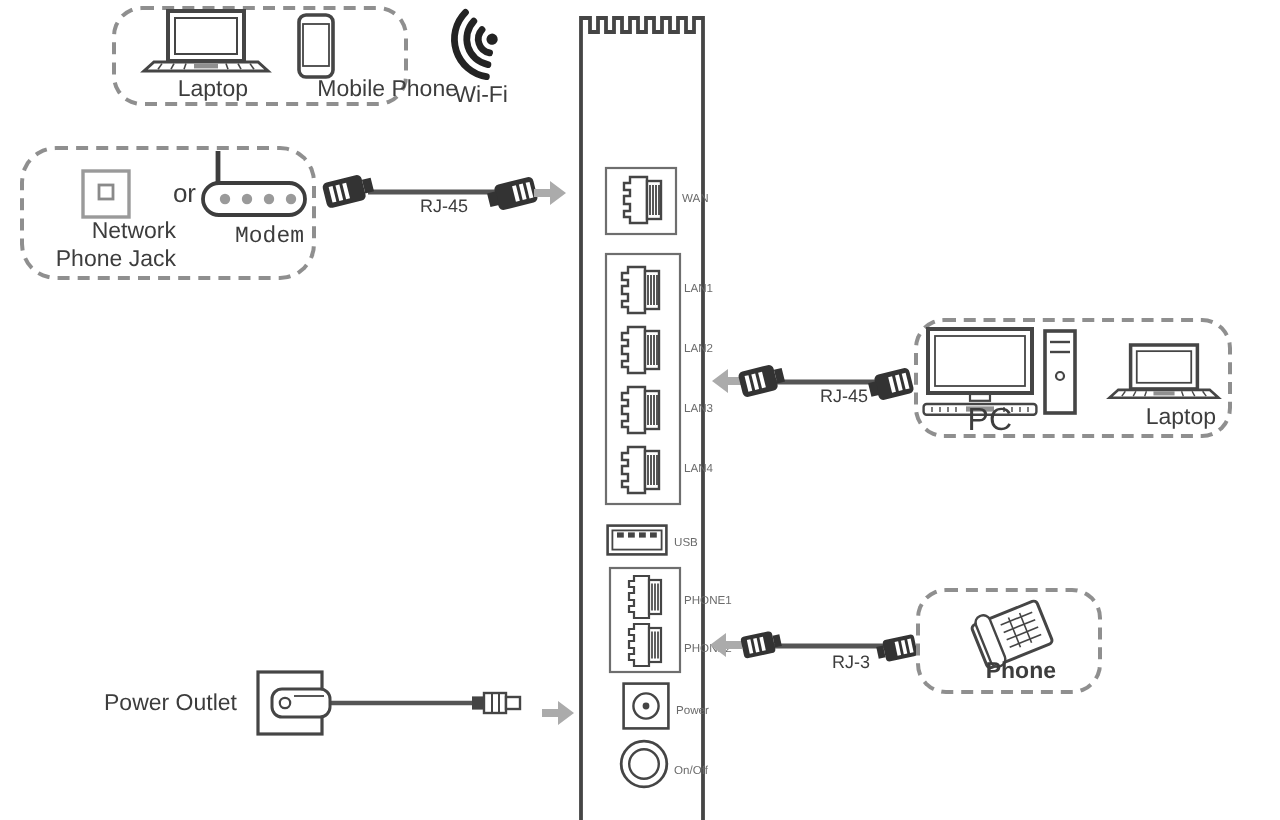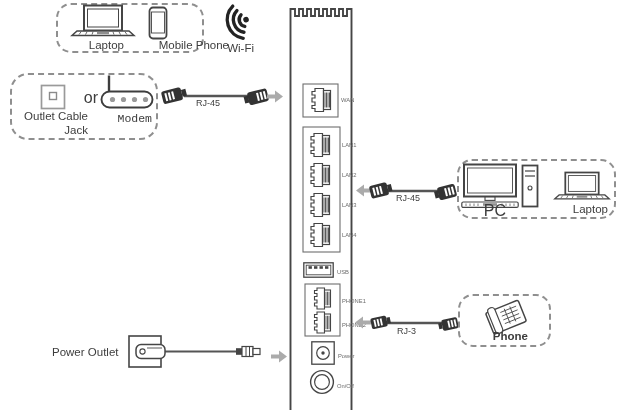--- a/index.html
+++ b/index.html
@@ -4,21 +4,21 @@
 <style>
   html,body{margin:0;padding:0;background:#fff;}
   .stage{
     position:relative;width:640px;height:410px;background:#fff;overflow:hidden;
     font-family:"Liberation Sans","DejaVu Sans",sans-serif;color:#3d3d3d;
   }
   .abs{position:absolute;}
   .dashed-box{position:absolute;border:2px dashed #8f8f8f;border-radius:15px;box-sizing:border-box;}
   .lbl{position:absolute;font-size:11.5px;line-height:1.18;color:#3d3d3d;text-align:right;white-space:nowrap;}
   .lbl.wrap{white-space:normal;}
-  .cable-lbl{position:absolute;font-size:9px;color:#3d3d3d;text-align:left;white-space:nowrap;}
+  .cable-lbl{position:absolute;font-size:9px;color:#3d3d3d;text-align:right;white-space:nowrap;}
   .port-lbl{position:absolute;font-size:10px;color:#6b6b6b;transform:scale(0.58);transform-origin:left center;white-space:nowrap;}
   svg{display:block;}
 </style>
 </head>
 <body>
 
 <div class="stage">
 
   <div class="dashed-box" style="left:56px;top:3px;width:148px;height:50px;"></div>
 
@@ -59,23 +59,23 @@
     </g>
   </svg>
   <div class="lbl" style="left:214px;top:42px;width:40px;">Wi-Fi</div>
 
   <div class="dashed-box" style="left:10px;top:73px;width:148px;height:67px;border-radius:18px;"></div>
 
   <svg class="abs" style="left:40px;top:84px;" width="26" height="26" viewBox="0 0 26 26">
     <rect x="1.5" y="1.5" width="23" height="23" fill="#fff" stroke="#9a9a9a" stroke-width="1.7"></rect>
     <rect x="9.5" y="8.5" width="7" height="7" fill="#fff" stroke="#8a8a8a" stroke-width="1.4"></rect>
   </svg>
-  <div class="lbl wrap" style="left:16px;top:110px;width:72px;">Outlet Cable Jack</div>
-
-  <div class="lbl" style="left:78px;top:89px;width:20px;font-size:16px;">or</div>
+  <div class="lbl wrap" style="left:16px;top:110px;width:72px;">Network Phone Jack</div>
+
+  <div class="lbl" style="left:78px;top:89px;width:20px;font-size:13px;">or</div>
 
   <svg class="abs" style="left:100px;top:74px;" width="54" height="38" viewBox="0 0 54 38">
     <line x1="9" y1="1.5" x2="9" y2="17" stroke="#3d3d3d" stroke-width="2.4"></line>
     <rect x="1.5" y="17.5" width="51" height="16" rx="8" fill="#fff" stroke="#3d3d3d" stroke-width="1.9"></rect>
     <g fill="#9a9a9a">
       <circle cx="12.5" cy="25.5" r="2.6"></circle>
         <circle cx="23.5" cy="25.5" r="2.6"></circle>
       <circle cx="34.5" cy="25.5" r="2.6"></circle>
         <circle cx="45.5" cy="25.5" r="2.6"></circle>
     </g>

